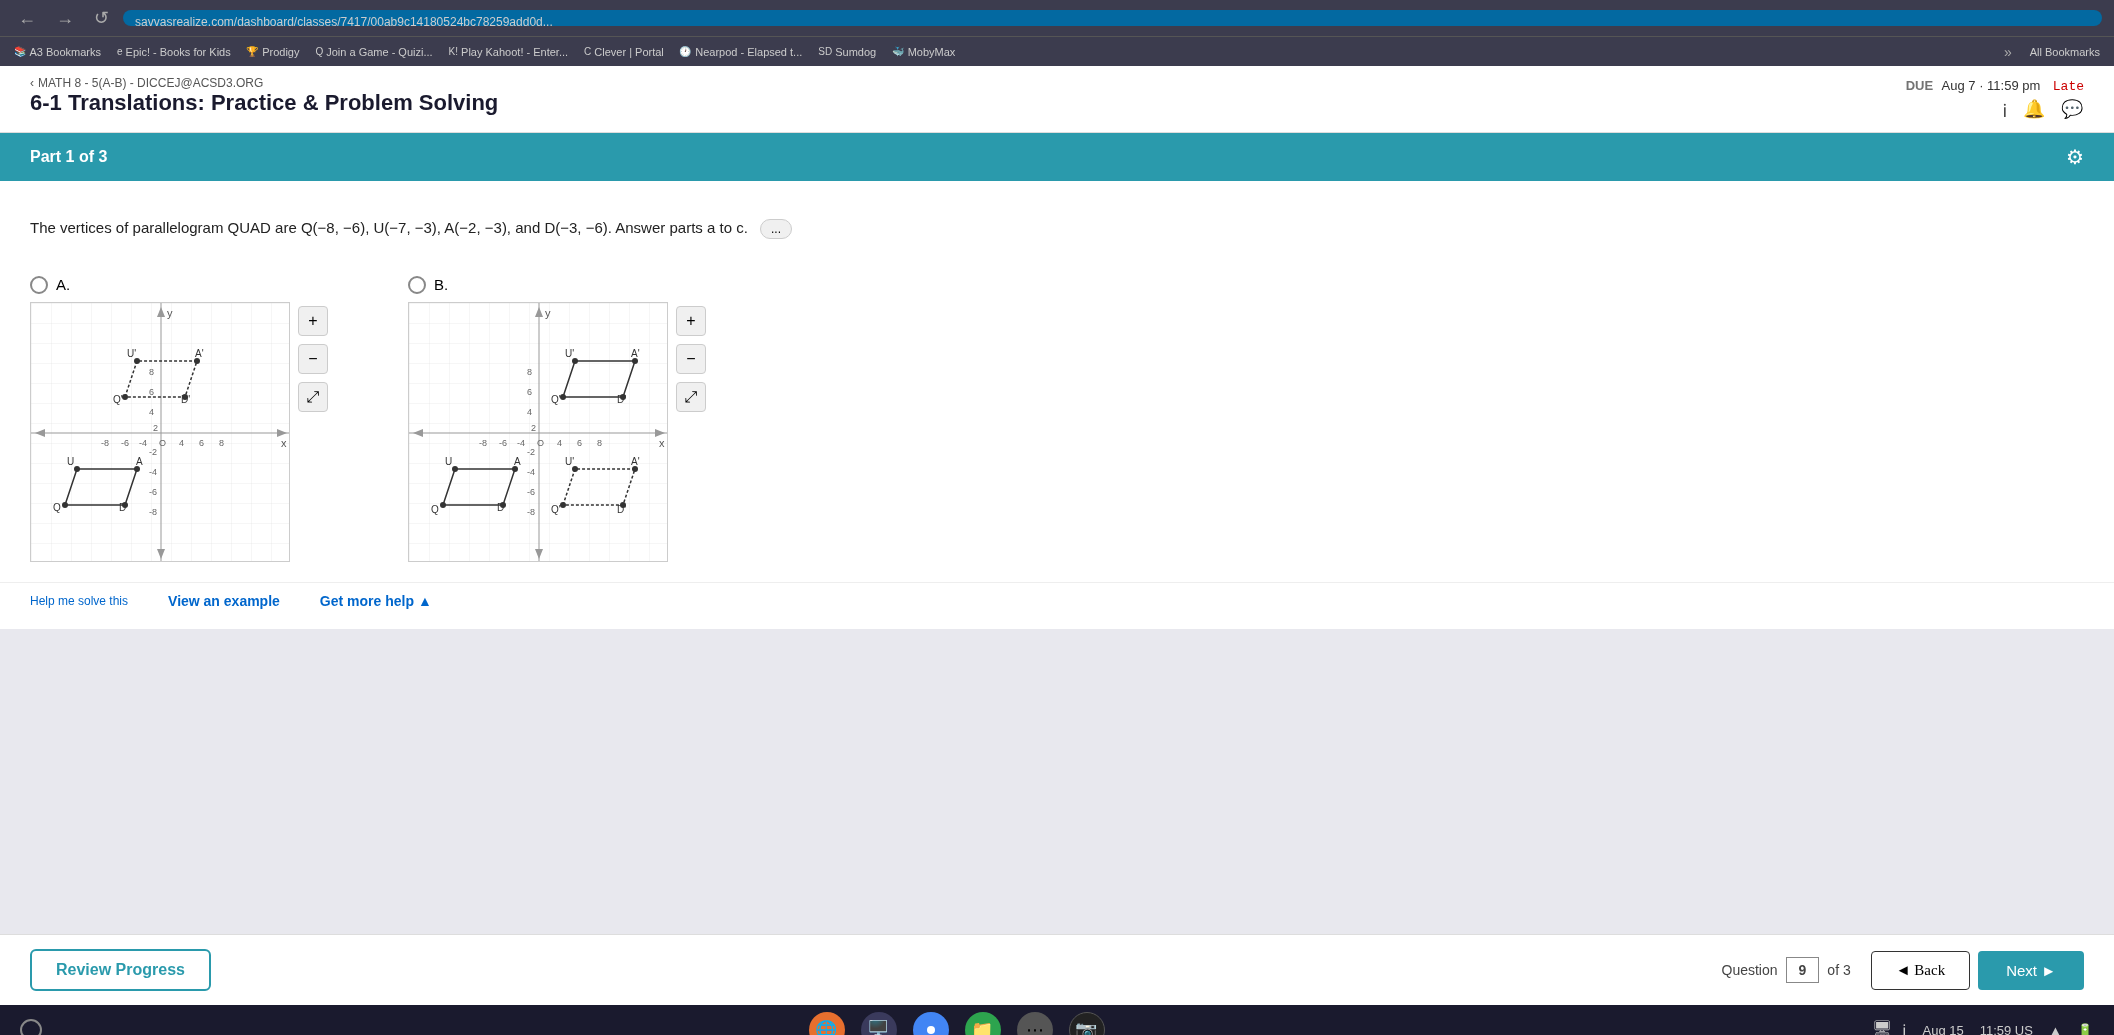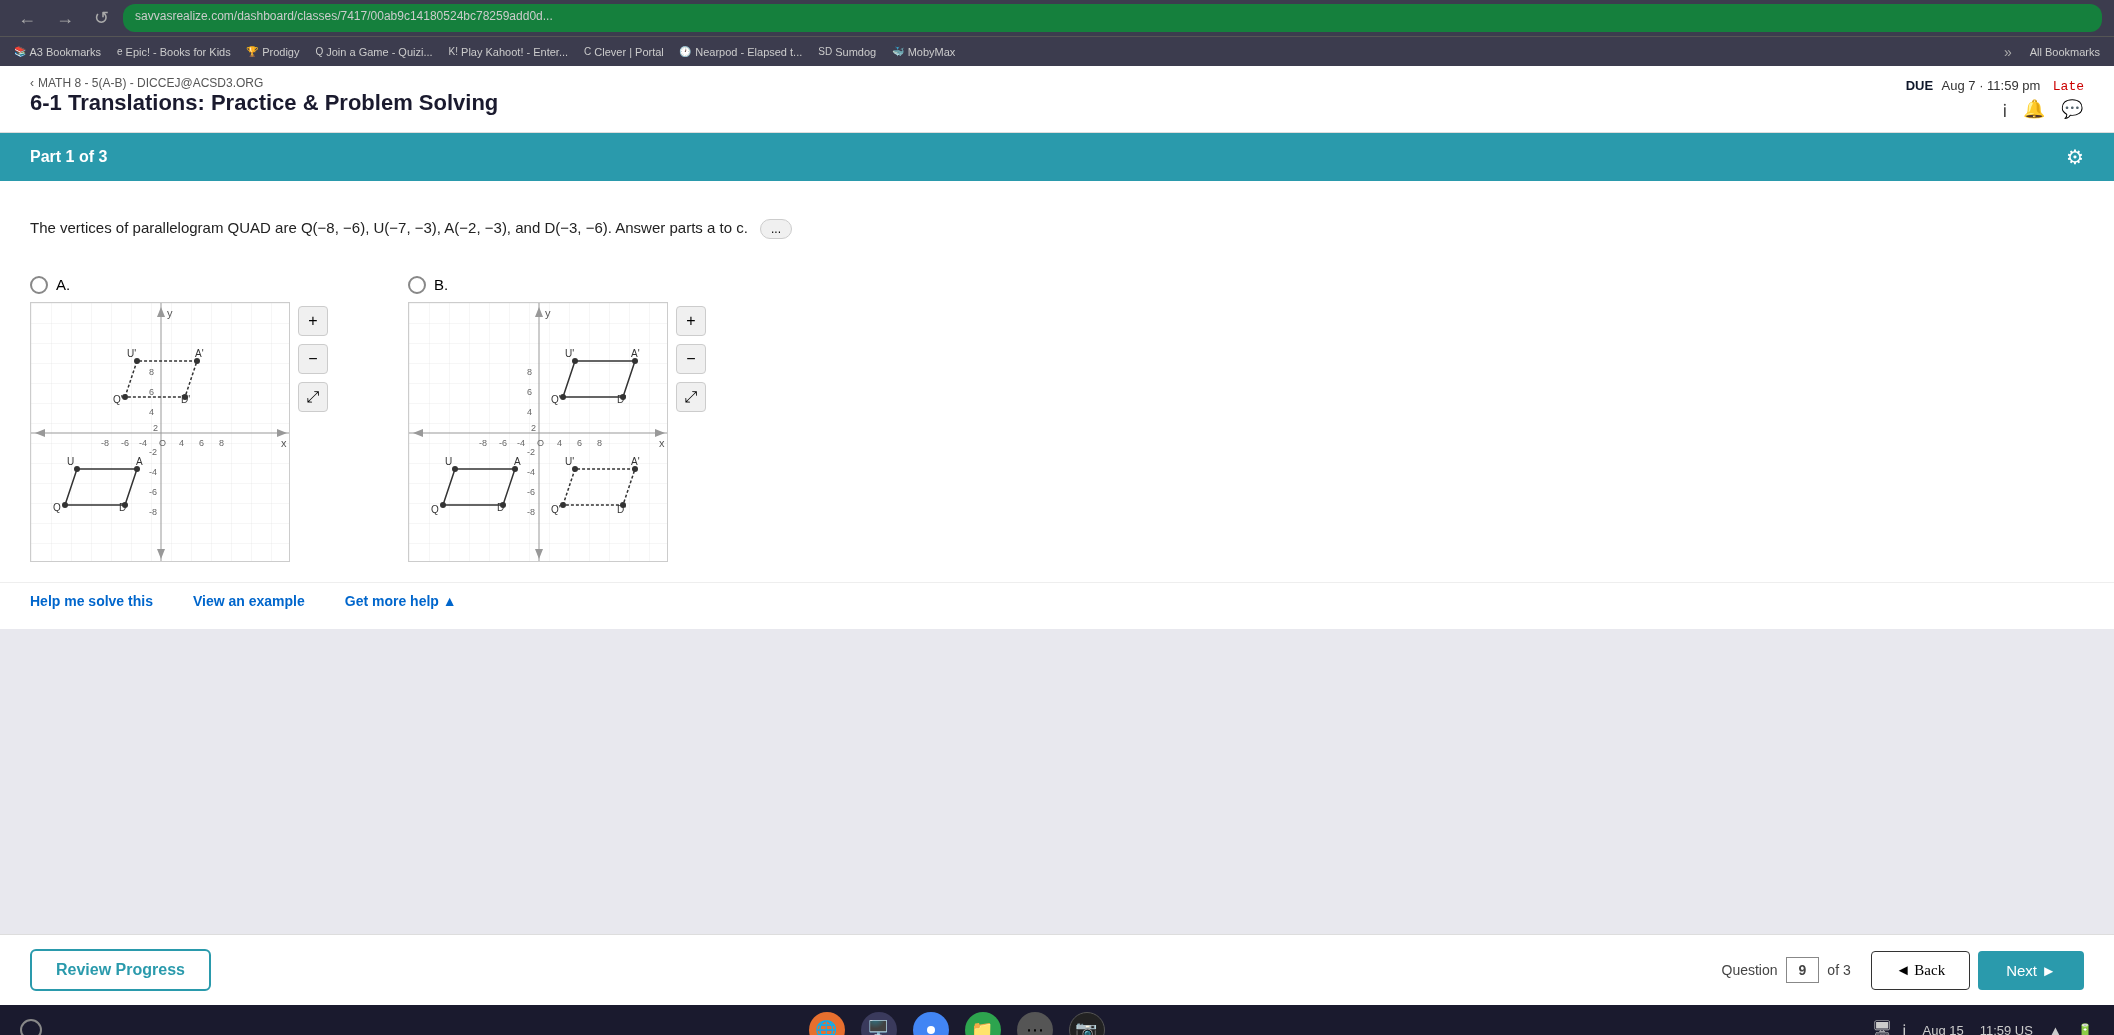--- a/index.html
+++ b/index.html
@@ -20,25 +20,25 @@
       padding: 0 12px;
       gap: 8px;
     }
     .browser-nav-btn {
       color: #aaa;
       font-size: 18px;
       cursor: pointer;
       padding: 2px 6px;
     }
     .browser-url {
-      background: #15803d;
+      background: #0369a1;
       color: #ccc;
       font-size: 12px;
       flex: 1;
-      height: 28px;
+      height: 16px;
       border-radius: 12px;
       padding: 0 12px;
       line-height: 24px;
       overflow: hidden;
       white-space: nowrap;
     }
 
     
     .bookmarks-bar {
       background: #3c3c4e;
@@ -105,21 +105,21 @@
     }
     .app-header-right {
       display: flex;
       flex-direction: column;
       align-items: flex-end;
       gap: 4px;
     }
     .due-label {
       font-size: 13px;
       font-weight: bold;
-      color: #0f172a;
+      color: #737373;
     }
     .due-late {
       font-size: 13px;
       color: #cc0000;
     }
     .header-icons {
       display: flex;
       gap: 16px;
       color: #444;
       font-size: 18px;
@@ -620,21 +620,21 @@
           <button class="graph-ctrl-btn">+</button>
           <button class="graph-ctrl-btn">−</button>
           <button class="graph-ctrl-btn">⤢</button>
         </div>
       </div>
     </div>
   </div>
 
 
   <div class="help-section">
-    <button class="help-link" style="background:none;border:none;font-size:14px;color:#0066cc;cursor:pointer;font-weight:bold;">Help me solve this</button>
+    <button class="help-link" style="background:none;border:none;font-size:12px;color:#0066cc;cursor:pointer;font-weight:normal;">Help me solve this</button>
     <button class="help-link" style="background:none;border:none;font-size:14px;color:#0066cc;cursor:pointer;font-weight:bold;">View an example</button>
     <button class="help-link" style="background:none;border:none;font-size:14px;color:#0066cc;cursor:pointer;font-weight:bold;">Get more help ▲</button>
   </div>
 
   <div class="bottom-bar">
     <button class="review-progress-btn">Review Progress</button>
     <div class="bottom-right">
       <div class="question-nav">
         <span>Question</span>
         <span class="question-box">9</span>

